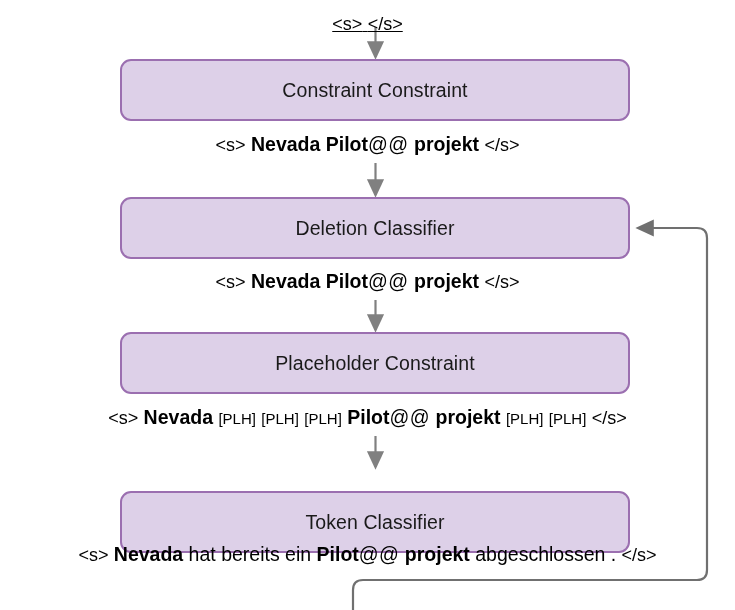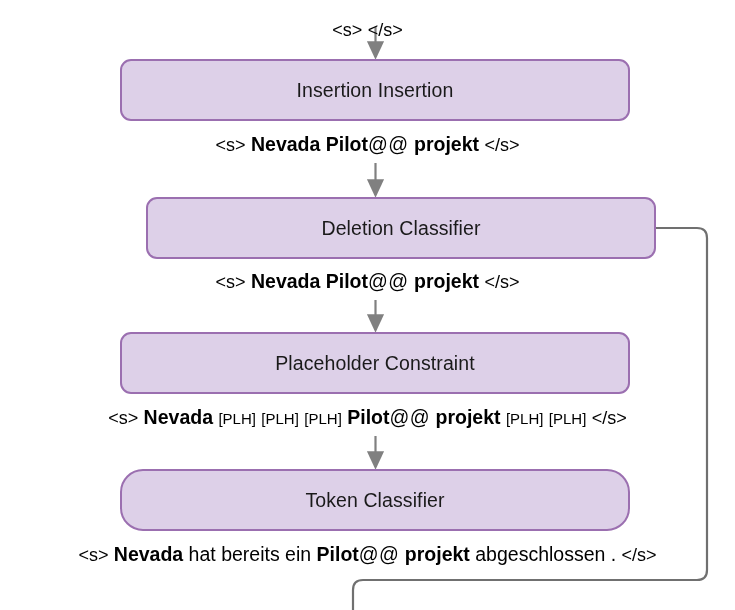--- a/index.html
+++ b/index.html
@@ -32,35 +32,35 @@
     align-items: center;
     justify-content: center;
   }
   .stage-label {
     font-size: 19.5px;
     color: #1a1a1a;
     letter-spacing: 0.1px;
     white-space: nowrap;
   }
   #box-constraint  { top: 59px; }
-  #box-deletion    { top: 197px; margin-left: 26px; }
+  #box-deletion    { top: 197px; }
   #box-placeholder { top: 332px; }
-  #box-token       { top: 469px; border-radius: 23px; }
+  #box-token       { top: 491px; }
 
   
   .seq-row {
     position: absolute;
     left: 0;
     width: 735px;
     text-align: center;
     font-size: 19.5px;
     color: #000000;
     white-space: nowrap;
   }
-  #seq-input       { top: 18px; }
+  #seq-input       { top: 12px; text-decoration: underline; }
   #seq-after-ci    { top: 133px; }
   #seq-after-del   { top: 270px; }
   #seq-after-plh   { top: 406px; }
   #seq-after-tok   { top: 543px; }
 
   .tok-tag {
     font-size: 18px;
     font-weight: 400;
   }
   .tok-plain {
@@ -119,21 +119,21 @@
              L707,238
              Q707,228 697,228
              L638,228" fill="none" stroke="#707070" stroke-width="2.2" marker-end="url(#arrowhead-loop)"></path>
   </svg>
 
   <div class="seq-row" id="seq-input">
     <span><span class="tok-tag">&lt;s&gt;</span><span class="tok-plain"> </span><span class="tok-tag">&lt;/s&gt;</span></span>
   </div>
 
   <div class="stage-box" id="box-constraint">
-    <span class="stage-label">Insertion Insertion</span>
+    <span class="stage-label">Constraint Constraint</span>
   </div>
 
   <div class="seq-row" id="seq-after-ci">
     <span><span class="tok-tag">&lt;s&gt;</span><span class="tok-plain"> </span><span class="tok-bold">Nevada</span><span class="tok-plain"> </span><span class="tok-bold">Pilot</span><span class="tok-at">@@</span><span class="tok-plain"> </span><span class="tok-bold">projekt</span><span class="tok-plain"> </span><span class="tok-tag">&lt;/s&gt;</span></span>
   </div>
 
   <div class="stage-box" id="box-deletion">
     <span class="stage-label">Deletion Classifier</span>
   </div>
 

